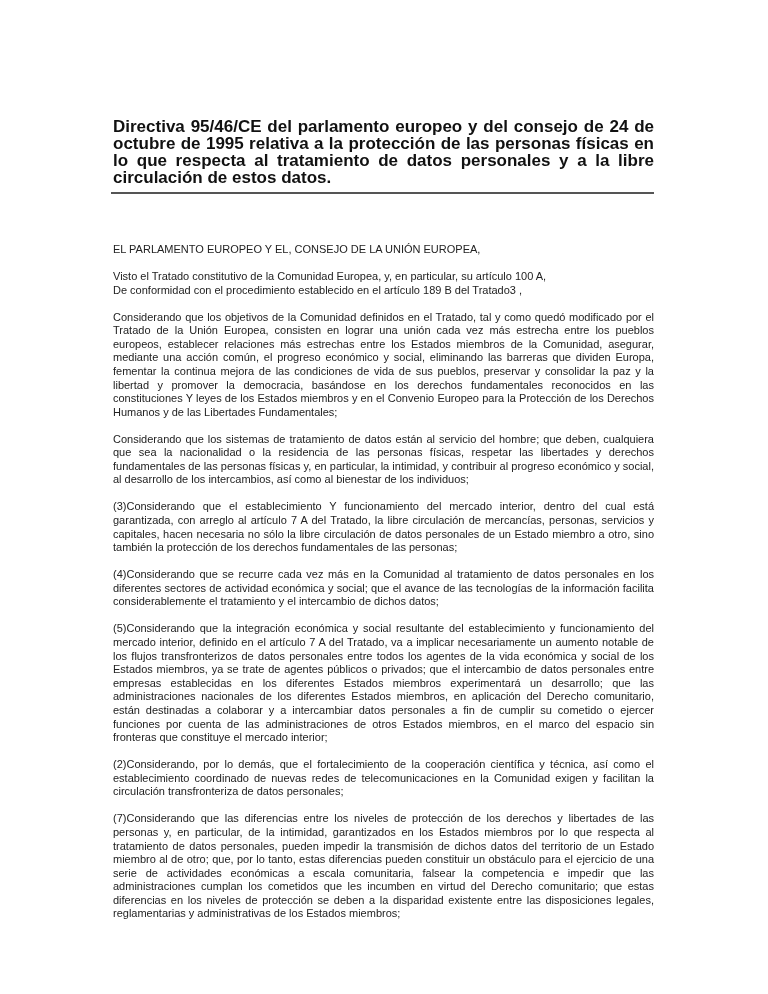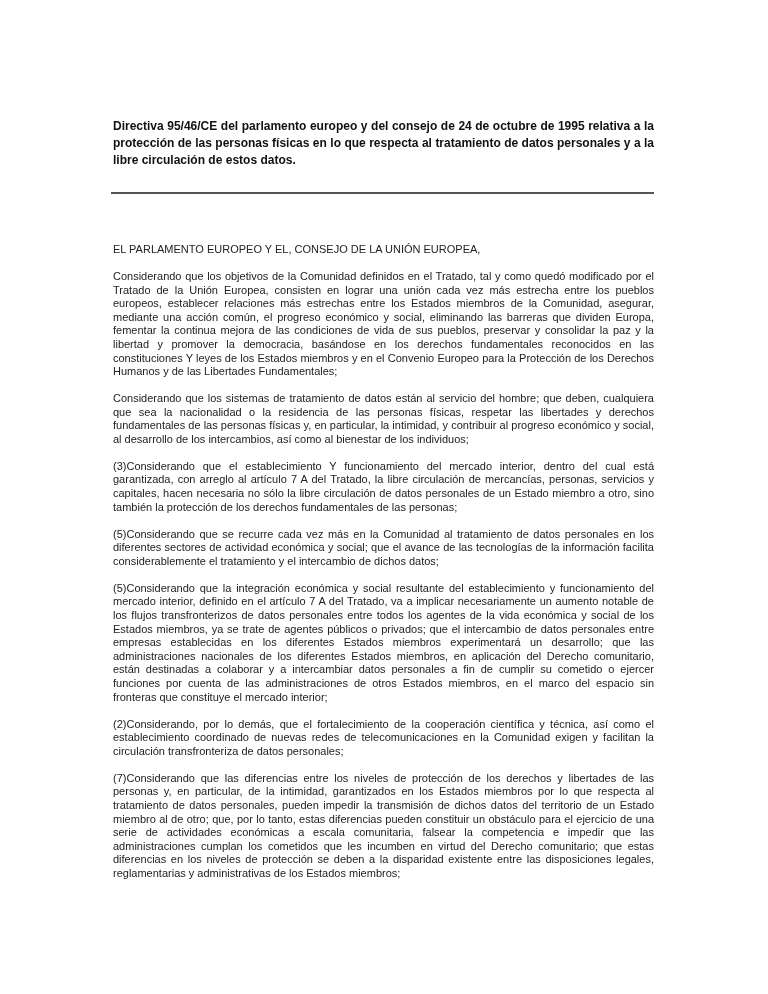--- a/index.html
+++ b/index.html
@@ -1,40 +1,42 @@
 <!DOCTYPE html>
 <html><head>
 <meta charset="utf-8">
 <style>
   html, body { margin: 0; padding: 0; background: #ffffff; }
   body { width: 768px; height: 994px; position: relative; overflow: hidden;
          font-family: "Liberation Sans", sans-serif; color: #1a1a1a; }
   .page { position: absolute; left: 113px; top: 118px; width: 541px; }
-  .title { font-weight: bold; font-size: 12px; line-height: 17px; margin: 0; color: #111; text-align: justify; }
+  .title { font-weight: bold; font-size: 17px; line-height: 17px; margin: 0; color: #111; text-align: justify; }
   .rule { position: absolute; left: 111px; top: 192px; width: 543px; height: 2px; background: #555; }
   .body { position: absolute; left: 113px; top: 243px; width: 541px; font-size: 11px; line-height: 13.6px; color: #222; }
   .body p { margin: 0 0 13.4px 0; text-align: justify; }
   .body p.nojust { text-align: left; }
   .line { display: block; text-align: left; }
 </style>
 </head>
 <body>
 
 <div class="page">
   <h1 class="title">Directiva 95/46/CE del parlamento europeo y del consejo de 24 de octubre de 1995 relativa a la protección de las personas físicas en lo que respecta al tratamiento de datos personales y a la libre circulación de estos datos.</h1>
 </div>
 
 <div class="rule"></div>
 
 <div class="body">
   <p class="nojust">EL PARLAMENTO EUROPEO Y EL, CONSEJO DE LA UNIÓN EUROPEA,</p>
 
   <p class="nojust">
+    <span class="line">Visto el Tratado constitutivo de la Comunidad Europea, y, en particular, su artículo 100 A,</span>
+    <span class="line">De conformidad con el procedimiento establecido en el artículo 189 B del Tratado3 ,</span>
   </p>
 
   <p>Considerando que los objetivos de la Comunidad definidos en el Tratado, tal y como quedó modificado por el Tratado de la Unión Europea, consisten en lograr una unión cada vez más estrecha entre los pueblos europeos, establecer relaciones más estrechas entre los Estados miembros de la Comunidad, asegurar, mediante una acción común, el progreso económico y social, eliminando las barreras que dividen Europa, fementar la continua mejora de las condiciones de vida de sus pueblos, preservar y consolidar la paz y la libertad y promover la democracia, basándose en los derechos fundamentales reconocidos en las constituciones Y leyes de los Estados miembros y en el Convenio Europeo para la Protección de los Derechos Humanos y de las Libertades Fundamentales;</p>
   <p>Considerando que los sistemas de tratamiento de datos están al servicio del hombre; que deben, cualquiera que sea la nacionalidad o la residencia de las personas físicas, respetar las libertades y derechos fundamentales de las personas físicas y, en particular, la intimidad, y contribuir al progreso económico y social, al desarrollo de los intercambios, así como al bienestar de los individuos;</p>
   <p>(3)Considerando que el establecimiento Y funcionamiento del mercado interior, dentro del cual está garantizada, con arreglo al artículo 7 A del Tratado, la libre circulación de mercancías, personas, servicios y capitales, hacen necesaria no sólo la libre circulación de datos personales de un Estado miembro a otro, sino también la protección de los derechos fundamentales de las personas;</p>
-  <p>(5)Considerando que se recurre cada vez más en la Comunidad al tratamiento de datos personales en los diferentes sectores de actividad económica y social; que el avance de las tecnologías de la información facilita considerablemente el tratamiento y el intercambio de dichos datos;</p>
+  <p>(4)Considerando que se recurre cada vez más en la Comunidad al tratamiento de datos personales en los diferentes sectores de actividad económica y social; que el avance de las tecnologías de la información facilita considerablemente el tratamiento y el intercambio de dichos datos;</p>
   <p>(5)Considerando que la integración económica y social resultante del establecimiento y funcionamiento del mercado interior, definido en el artículo 7 A del Tratado, va a implicar necesariamente un aumento notable de los flujos transfronterizos de datos personales entre todos los agentes de la vida económica y social de los Estados miembros, ya se trate de agentes públicos o privados; que el intercambio de datos personales entre empresas establecidas en los diferentes Estados miembros experimentará un desarrollo; que las administraciones nacionales de los diferentes Estados miembros, en aplicación del Derecho comunitario, están destinadas a colaborar y a intercambiar datos personales a fin de cumplir su cometido o ejercer funciones por cuenta de las administraciones de otros Estados miembros, en el marco del espacio sin fronteras que constituye el mercado interior;</p>
   <p>(2)Considerando, por lo demás, que el fortalecimiento de la  cooperación científica y técnica, así como el establecimiento coordinado de nuevas redes de telecomunicaciones en la Comunidad exigen y facilitan la circulación transfronteriza de datos personales;</p>
   <p>(7)Considerando que las diferencias entre los niveles de protección de los derechos y libertades de las personas y, en particular, de la intimidad, garantizados en los Estados miembros por lo que respecta al tratamiento de datos personales, pueden impedir la transmisión de dichos datos del territorio de un Estado miembro al de otro; que, por lo tanto, estas diferencias pueden constituir un obstáculo para el ejercicio de una serie de actividades económicas a escala comunitaria, falsear la competencia e impedir que las administraciones cumplan los cometidos que les incumben en virtud del Derecho comunitario; que estas diferencias en los niveles de protección se deben a la disparidad existente entre las disposiciones legales, reglamentarias y administrativas de los Estados miembros;</p>
 </div>
 
 </body></html>

